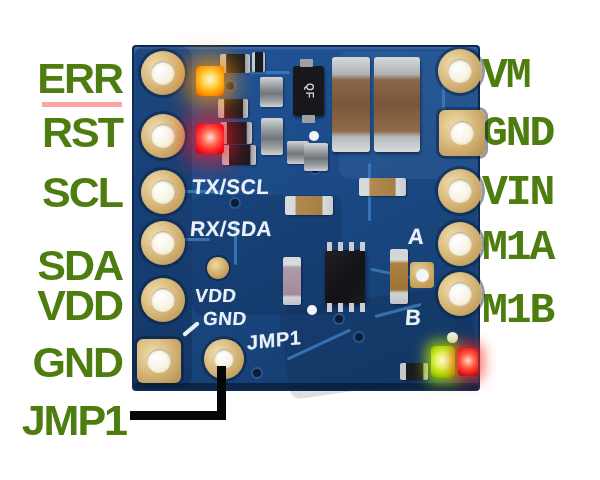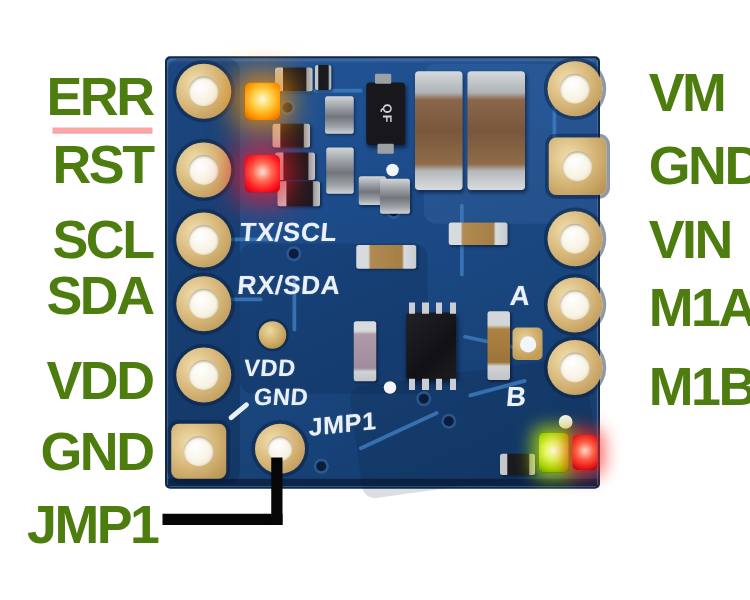--- a/index.html
+++ b/index.html
@@ -11,21 +11,21 @@
   
   .pin-label{
     position:absolute;
     font-weight:bold;font-size:43px;line-height:1;
     letter-spacing:-2px;color:#4d7c0f;
     white-space:nowrap;
     margin-top:12px;
   }
   .pin-label.left{left:0;width:122px;text-align:right;}
   .pin-label.jmp{width:126px;}
-  .pin-label.right{left:519px;text-align:right;}
+  .pin-label.right{left:482px;text-align:right;font-family:Liberation Mono, monospace;}
   .overline-wrap{display:inline-block;border-top:5px solid #fca5a5;padding-top:4px;}
 
   
   .board{
     position:absolute;left:132px;top:45px;width:348px;height:346px;
     background:linear-gradient(155deg,#235699 0%,#1c4c8a 35%,#184379 70%,#133a6a 100%);
     border:2px solid #0d2b52;border-radius:4px;box-sizing:border-box;
     box-shadow:inset 0 -6px 0 rgba(4,14,34,.55), inset 0 2px 2px rgba(255,255,255,.15);
   }
   .patch{position:absolute;border-radius:10px;}
@@ -136,21 +136,21 @@
     border-right:9px solid #060606;border-bottom:9px solid #060606;
     box-sizing:border-box;z-index:40;
   }
 </style>
 </head>
 <body>
 
 <div class="pin-label left" style="top:45px"><span>ERR</span></div>
 <div class="pin-label left" style="top:90px"><span class="overline-wrap"><span>RST</span></span></div>
 <div class="pin-label left" style="top:159px"><span>SCL</span></div>
-<div class="pin-label left" style="top:204px"><span>SDA</span></div>
+<div class="pin-label left" style="top:232px"><span>SDA</span></div>
 <div class="pin-label left" style="top:272px"><span>VDD</span></div>
 <div class="pin-label left" style="top:329px"><span>GND</span></div>
 <div class="pin-label left jmp" style="top:387px"><span>JMP1</span></div>
 
 <div class="pin-label right" style="top:42px"><span>VM</span></div>
 <div class="pin-label right" style="top:100px"><span>GND</span></div>
 <div class="pin-label right" style="top:159px"><span>VIN</span></div>
 <div class="pin-label right" style="top:214px"><span>M1A</span></div>
 <div class="pin-label right" style="top:277px"><span>M1B</span></div>
 

